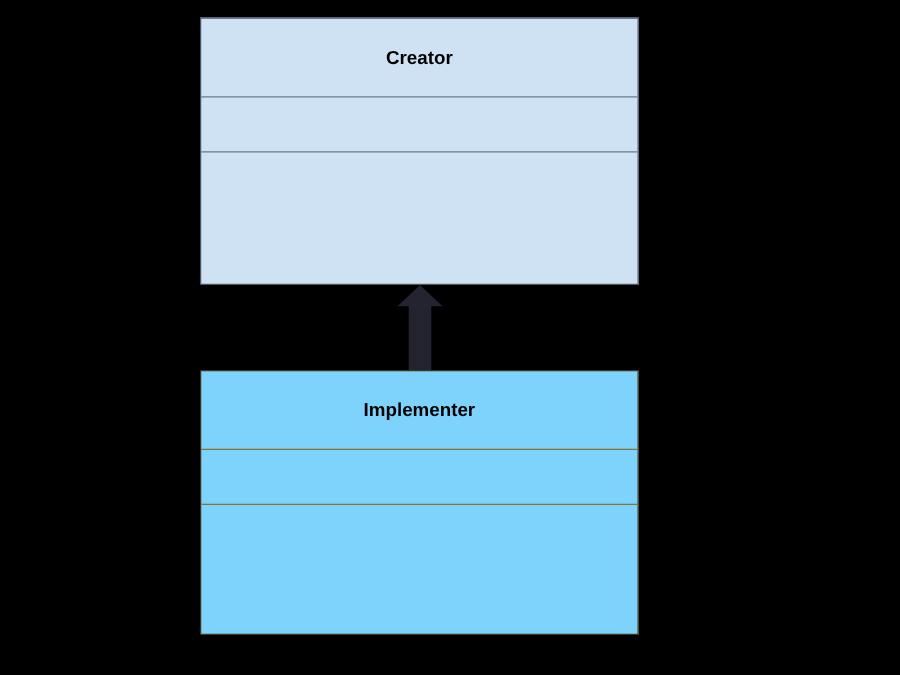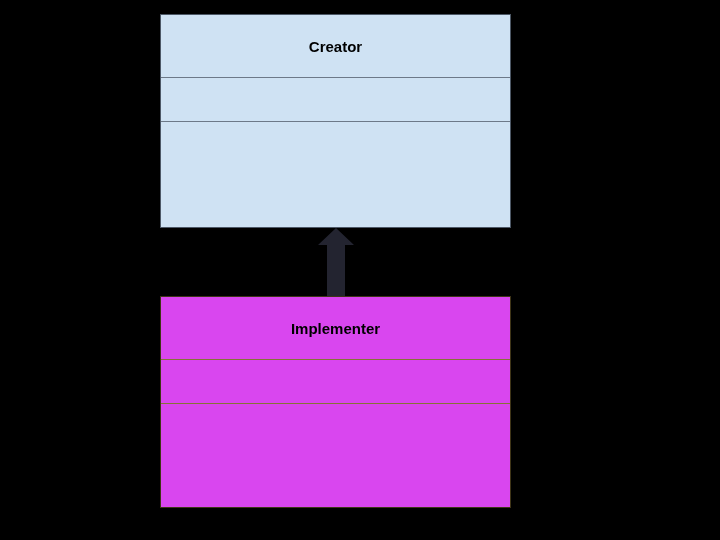--- a/index.html
+++ b/index.html
@@ -66,19 +66,19 @@
   <div class="uml-class uml-class--creator" style="background-color: rgb(207, 226, 243); border-color: rgb(77, 88, 102);">
     <div class="uml-class__title" style="color: rgb(0, 0, 0);">Creator</div>
     <div class="uml-class__compartment uml-class__compartment--attributes" style="border-top-color: rgb(109, 121, 136);"></div>
     <div class="uml-class__compartment uml-class__compartment--methods" style="border-top-color: rgb(109, 121, 136);"></div>
   </div>
 
   <svg class="gen-arrow" viewBox="0 0 36 68" aria-hidden="false">
     <polygon points="18,0 36,17 27,17 27,68 9,68 9,17 0,17" fill="#232430"></polygon>
   </svg>
 
-  <div class="uml-class uml-class--implementer" style="background-color: #d946ef; border-color: rgb(63, 53, 23);">
+  <div class="uml-class uml-class--implementer" style="background-color: #7dd3fc; border-color: rgb(63, 53, 23);">
     <div class="uml-class__title" style="color: rgb(0, 0, 0);">Implementer</div>
     <div class="uml-class__compartment uml-class__compartment--attributes" style="border-top-color: rgb(133, 116, 55);"></div>
     <div class="uml-class__compartment uml-class__compartment--methods" style="border-top-color: rgb(133, 116, 55);"></div>
   </div>
 
 </div>
 
 </body></html>

